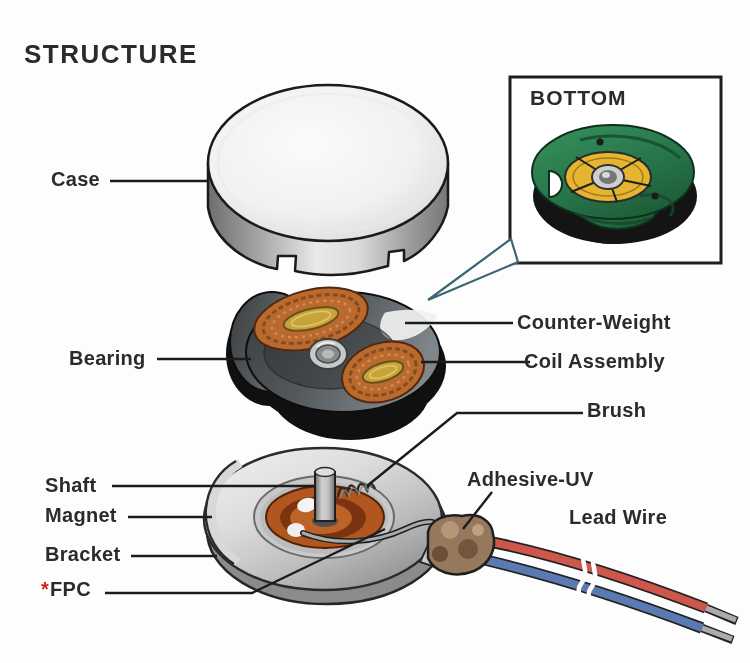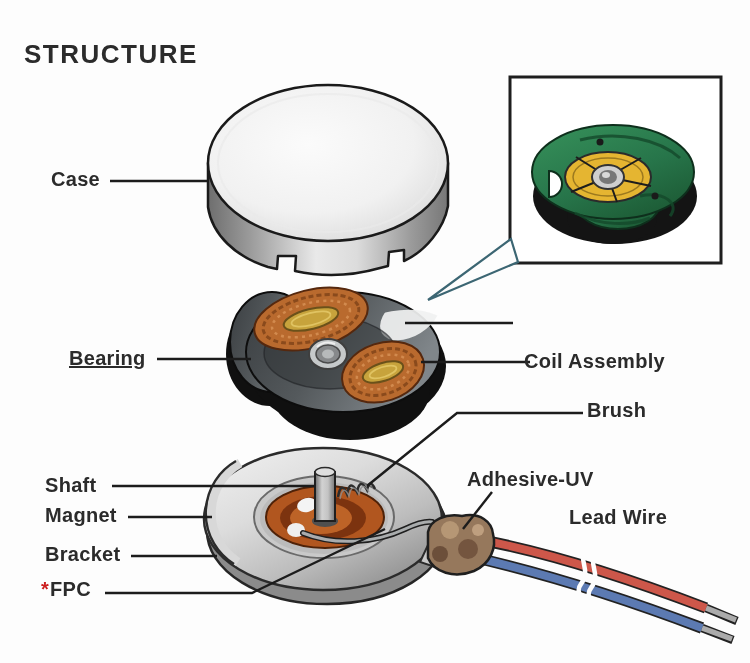--- a/index.html
+++ b/index.html
@@ -195,23 +195,25 @@
     <polyline class="leader" points="367,486 457,413 583,413"></polyline>
     <line class="leader" x1="112" y1="486" x2="315" y2="486"></line>
     <line class="leader" x1="128" y1="517" x2="212" y2="517"></line>
     <line class="leader" x1="131" y1="556" x2="217" y2="556"></line>
     <polyline class="leader" points="105,593 252,593 385,529"></polyline>
     <line class="leader" x1="492" y1="492" x2="463" y2="529"></line>
   </g>
 </svg>
 
 <div class="title" style="left:24px;top:30px;margin-top:9px;">STRUCTURE</div>
+<div class="inset-title" style="left:530px;top:86px;">BOTTOM</div>
 
 <div class="label" style="left:51px;top:168px;">Case</div>
-<div class="label" style="left:69px;top:347px;text-decoration:underline;">Bearing</div>
+<div class="label" style="left:69px;top:347px;">Bearing</div>
+<div class="label" style="left:517px;top:311px;">Counter-Weight</div>
 <div class="label" style="left:524px;top:350px;">Coil Assembly</div>
 <div class="label" style="left:587px;top:399px;">Brush</div>
 <div class="label" style="left:45px;top:474px;text-align:right;">Shaft</div>
 <div class="label" style="left:45px;top:504px;">Magnet</div>
 <div class="label" style="left:45px;top:543px;">Bracket</div>
 <div class="label" style="left:41px;top:578px;"><span class="mark">*</span><span>FPC</span></div>
 <div class="label" style="left:467px;top:468px;">Adhesive-UV</div>
 <div class="label" style="left:569px;top:506px;">Lead Wire</div>
 
 </div>

